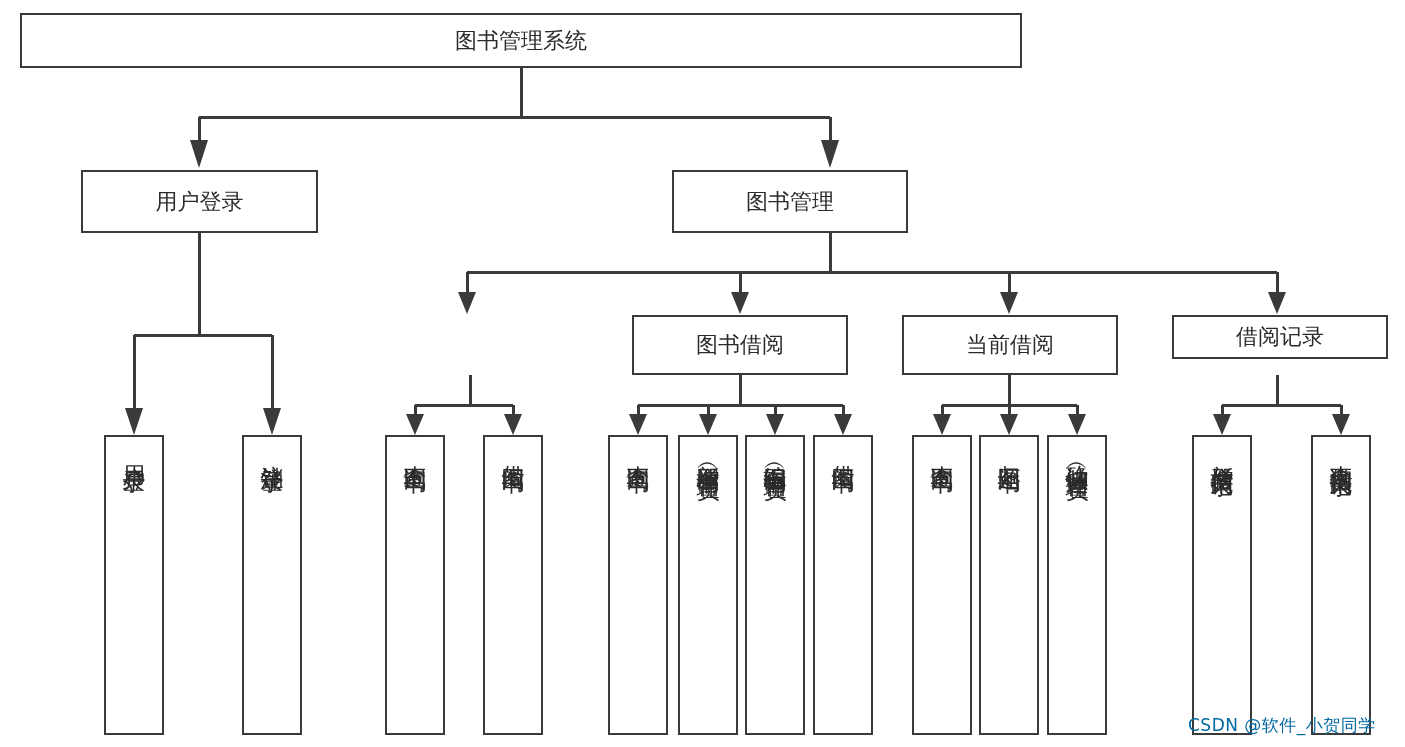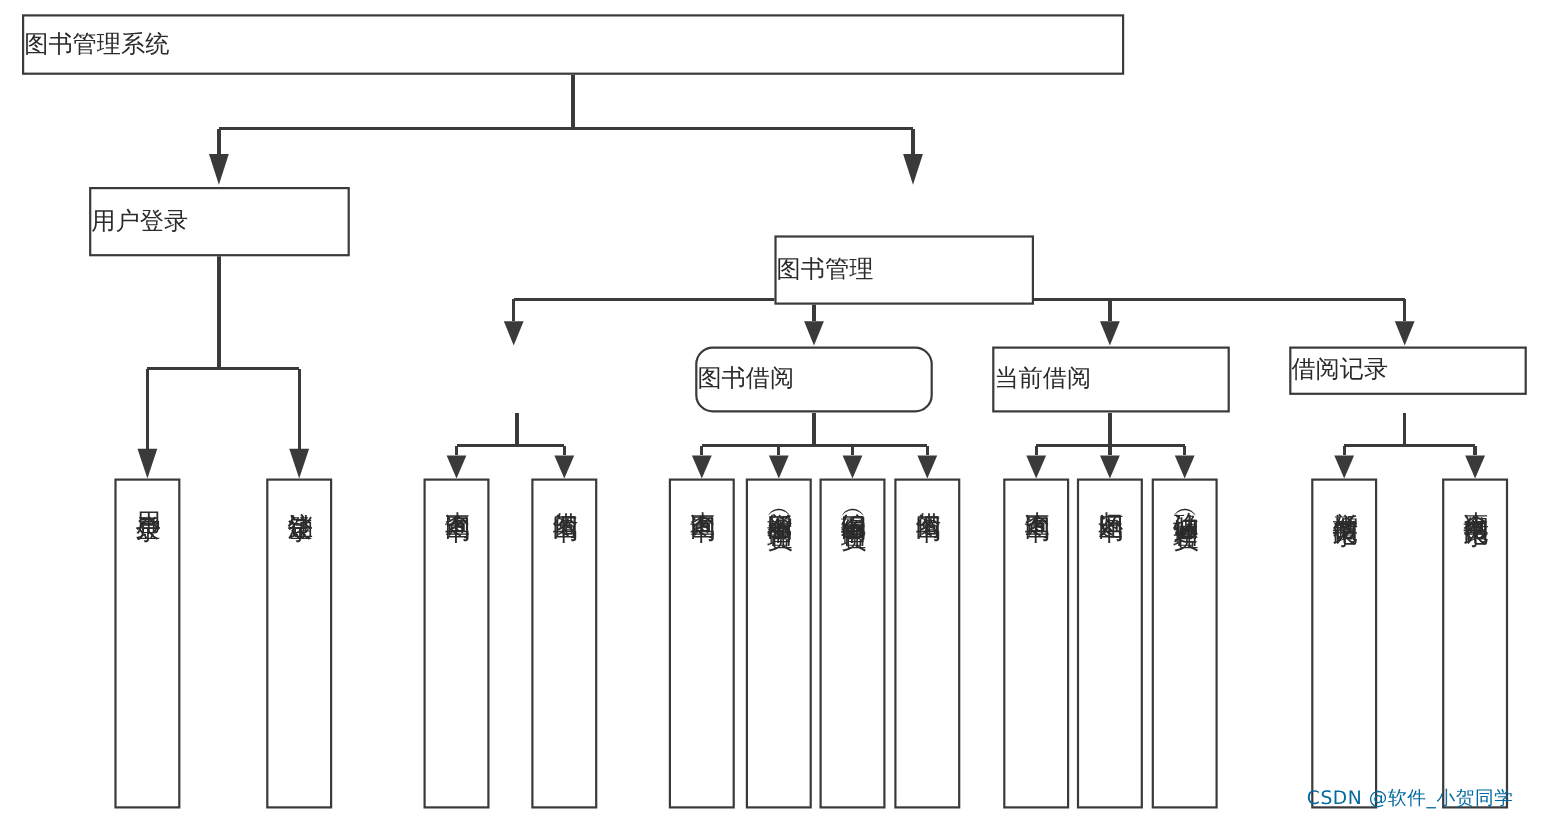--- a/index.html
+++ b/index.html
@@ -29,21 +29,21 @@
     height: 747px;
     pointer-events: none;
   }
   .node {
     position: absolute;
     box-sizing: border-box;
     background: #ffffff;
     border: 2px solid #3a3a3a;
     display: flex;
     align-items: center;
-    justify-content: flex-start;
+    justify-content: center;
     overflow: hidden;
   }
   .node-label {
     color: #2b2b2b;
     text-align: center;
     line-height: 1.18;
     white-space: pre;
   }
   
   .node.h .node-label {
@@ -155,26 +155,26 @@
   </svg>
 
   <div class="node root h" style="left:20px; top:13px; width:1002px; height:55px;">
     <span class="node-label">图书管理系统</span>
   </div>
 
   <div class="node h" style="left:81px; top:170px; width:237px; height:63px;">
     <span class="node-label">用户登录</span>
   </div>
 
-  <div class="node h" style="left:704px; top:170px; width:236px; height:63px;margin-top:44px;">
+  <div class="node h" style="left:672px; top:170px; width:236px; height:63px;">
     <span class="node-label">图书管理</span>
   </div>
 
 
-  <div class="node h" style="left:632px; top:315px; width:216px; height:60px;border-radius:16px;">
+  <div class="node h" style="left:632px; top:315px; width:216px; height:60px;">
     <span class="node-label">图书借阅</span>
   </div>
 
   <div class="node h" style="left:902px; top:315px; width:216px; height:60px;">
     <span class="node-label">当前借阅</span>
   </div>
 
   <div class="node h" style="left:1172px; top:315px; width:216px; height:44px;">
     <span class="node-label">借阅记录</span>
   </div>

